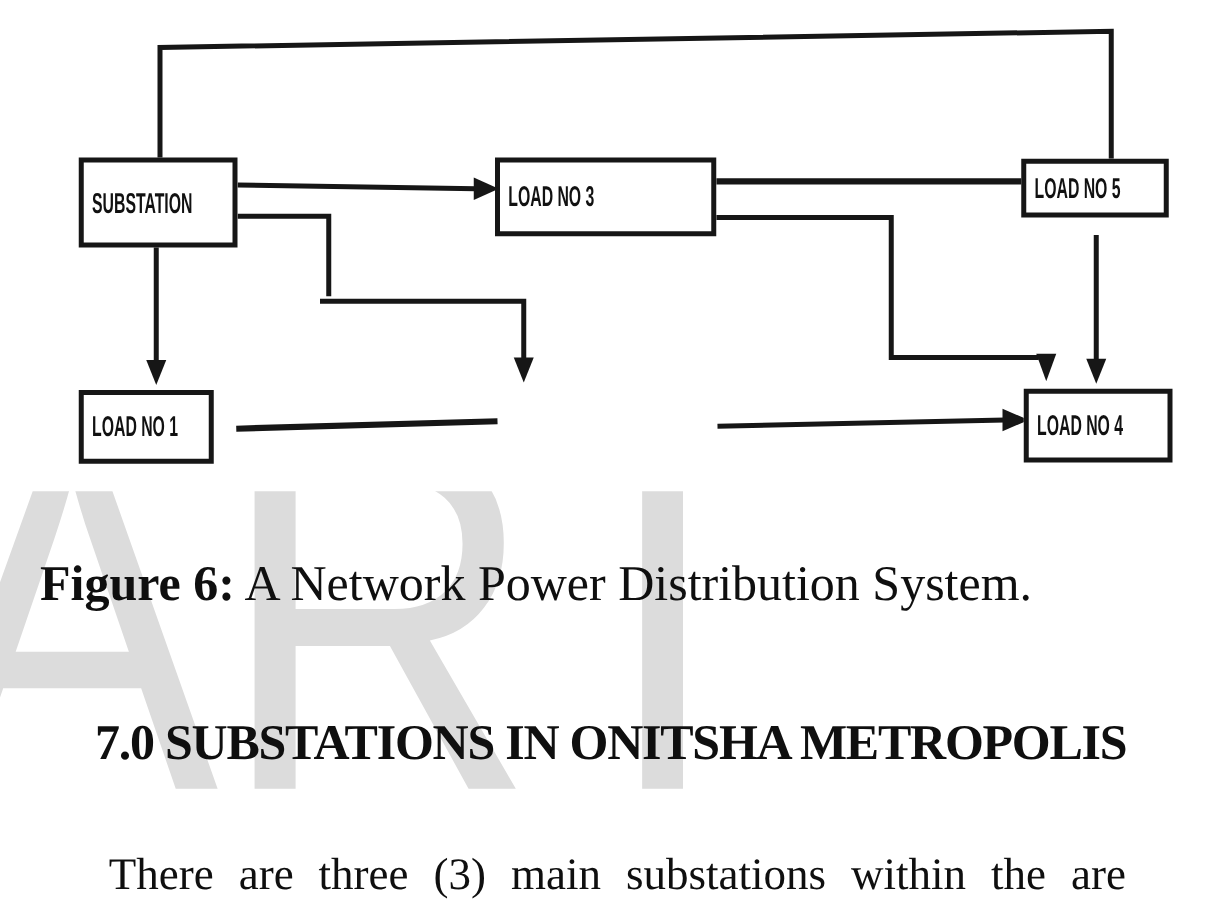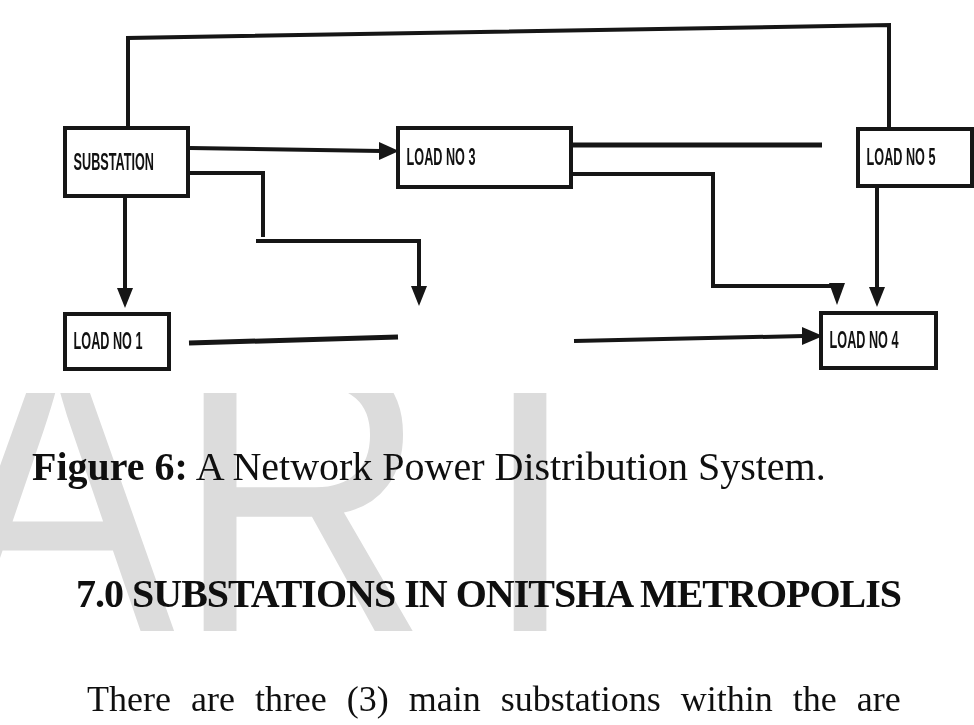--- a/index.html
+++ b/index.html
@@ -33,21 +33,21 @@
   }
   .node .lbl{
     font-family:"Liberation Sans", sans-serif;
     font-size:23px;font-weight:bold;color:#111111;
     letter-spacing:0px;white-space:nowrap;
     transform:scaleX(0.55);transform-origin:left center;
     padding-left:12px;
   }
   .n-substation{left:63px;top:126px;width:127px;height:72px;}
   .n-load3{left:396px;top:126px;width:177px;height:63px;}
-  .n-load5{left:856px;top:127px;width:118px;height:61px;}
+  .n-load5{left:817px;top:127px;width:118px;height:47px;}
   .n-load1{left:63px;top:312px;width:108px;height:59px;}
   .n-load2{left:397px;top:309px;width:176px;height:61px;}
   .n-load4{left:819px;top:311px;width:119px;height:59px;}
   
   .caption{
     position:absolute;left:32px;top:443px;z-index:2;
     font-size:40px;line-height:1.18;white-space:nowrap;
   }
   .caption .cap-label{font-weight:bold;}
   .section-heading{

